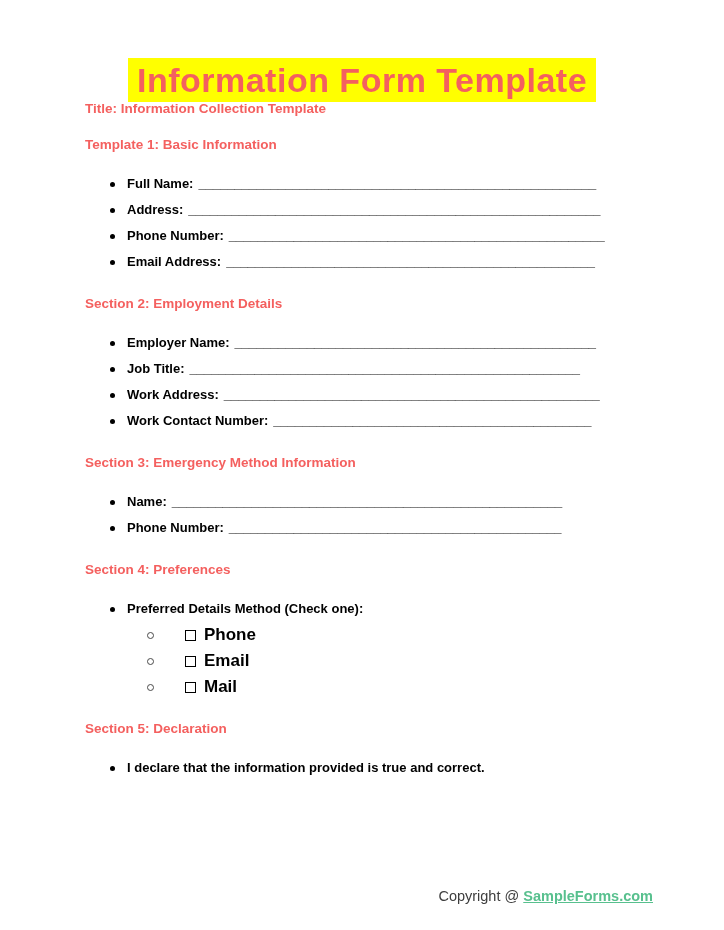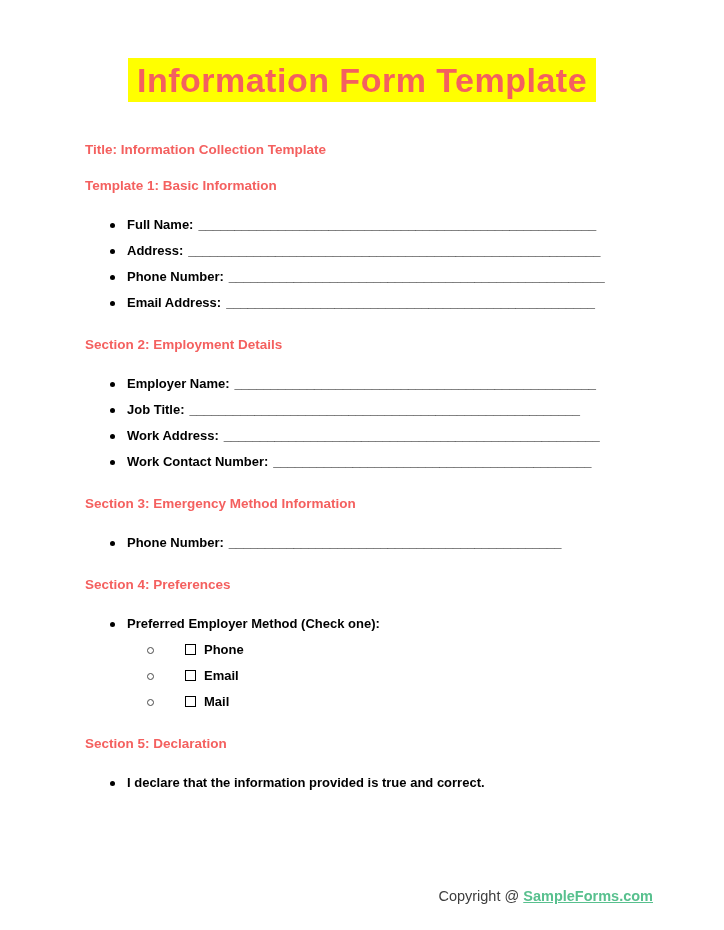--- a/index.html
+++ b/index.html
@@ -34,21 +34,20 @@
     font-size:34px;
     font-weight:bold;
     line-height:44px;
     padding:0 9px;
     letter-spacing:0.5px;
   }
   .content{
     margin:0 60px 0 85px;
   }
   .doc-title{
-    margin-top:41px;
     color:var(--accent);
     font-weight:bold;
     font-size:13.5px;
     line-height:14px;
   }
   .section-heading{
     margin-top:22px;
     color:var(--accent);
     font-weight:bold;
     font-size:13.5px;
@@ -82,21 +81,21 @@
   }
   ul.options{
     list-style:none;
     margin:0;
     padding:0;
   }
   li.option{
     position:relative;
     padding-left:100px;
     line-height:26px;
-    font-size:13px;
+    font-size:17px;
     font-weight:bold;
     color:var(--text);
     white-space:nowrap;
   }
   li.option::before{
     content:"";
     position:absolute;
     left:62px;top:10px;
     width:5px;height:5px;
     border:1px solid #4a4a4a;
@@ -166,28 +165,31 @@
         <span>Work Address:</span><span class="blank-line">____________________________________________________</span>
       </li>
       <li class="item">
         <span>Work Contact Number:</span><span class="blank-line">____________________________________________</span>
       </li>
     </ul>
 
     <div class="section-heading">Section 3: Emergency Method Information</div>
     <ul class="items">
       <li class="item">
+        <span>Name:</span><span class="blank-line">______________________________________________________</span>
+      </li>
+      <li class="item">
         <span>Phone Number:</span><span class="blank-line">______________________________________________</span>
       </li>
     </ul>
 
     <div class="section-heading">Section 4: Preferences</div>
     <ul class="items">
       <li class="item">
-        <span>Preferred Employer Method (Check one):</span>
+        <span>Preferred Details Method (Check one):</span>
       </li>
     </ul>
     <ul class="options">
       <li class="option">
         <span class="checkbox"></span><span>Phone</span>
       </li>
       <li class="option">
         <span class="checkbox"></span><span>Email</span>
       </li>
       <li class="option">

